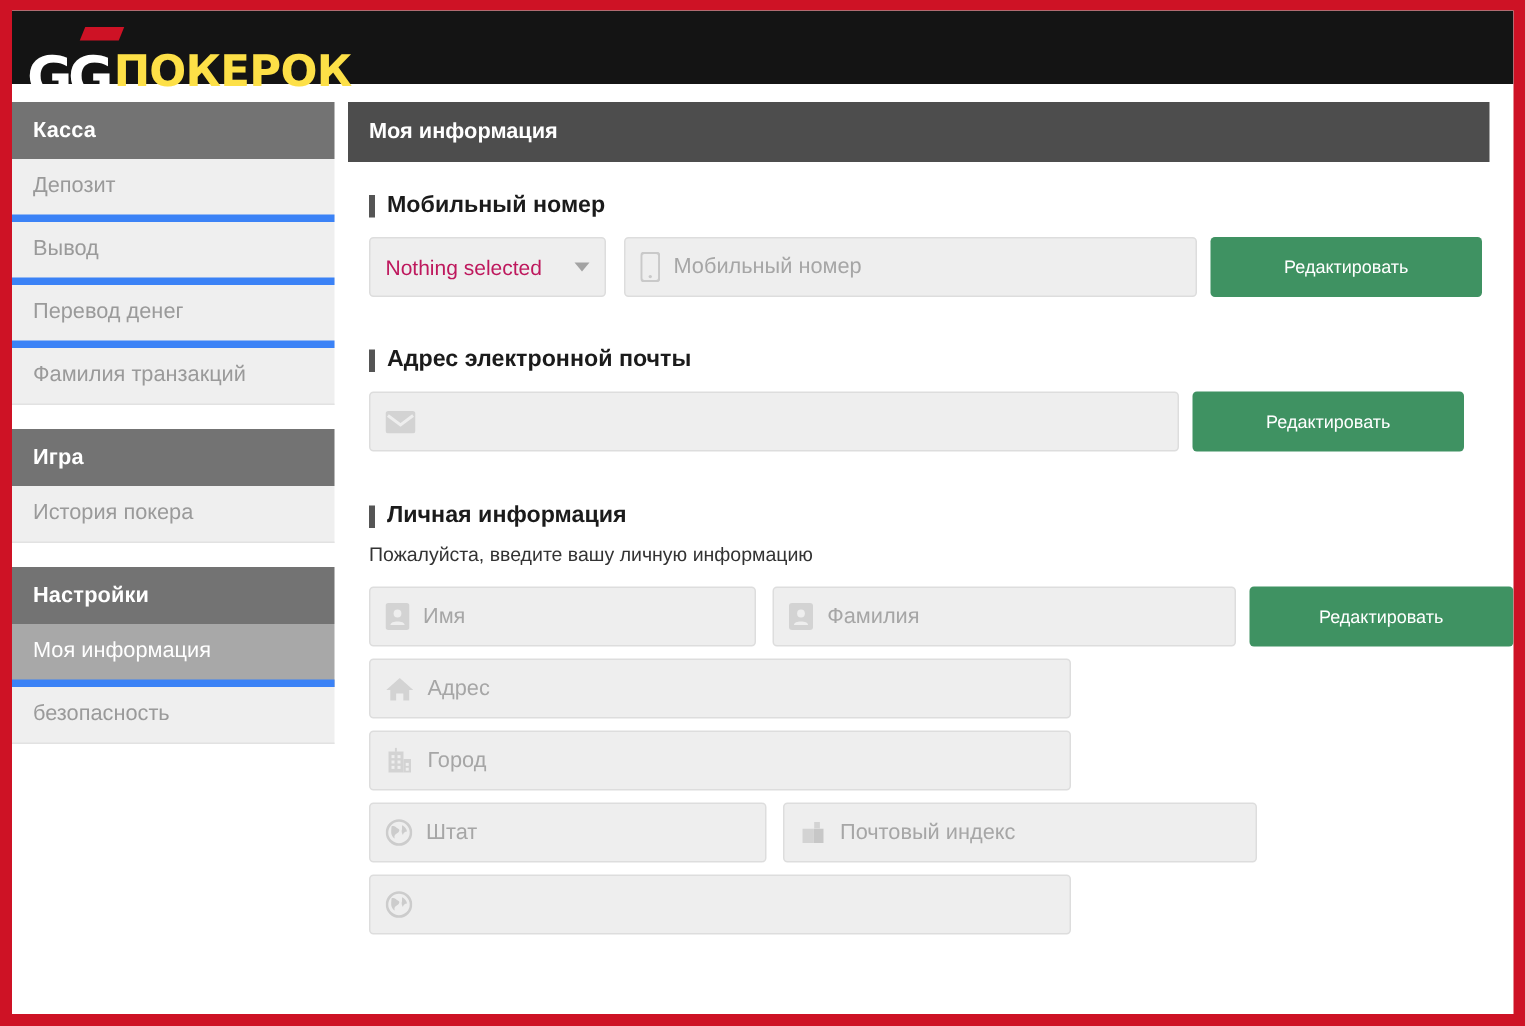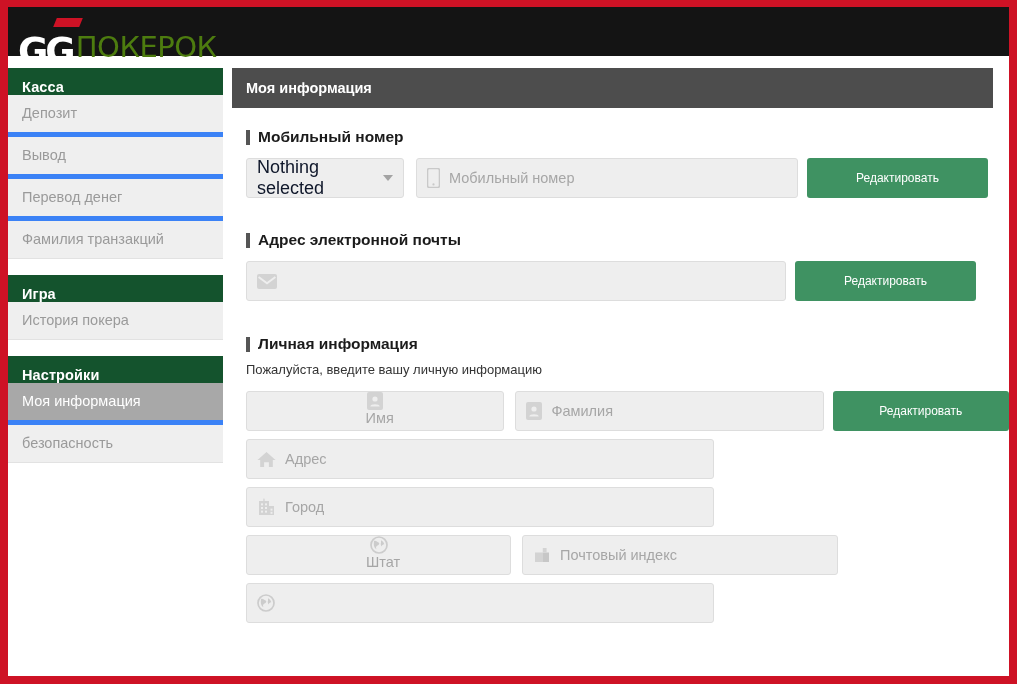--- a/index.html
+++ b/index.html
@@ -48,42 +48,42 @@
   .logo-slash {
     position: absolute;
     right: 1px;
     top: -1px;
     width: 26px;
     height: 9px;
     background: #ce1225;
     transform: skewX(-22deg);
   }
   .logo-word {
-    color: #4d7c0f;
+    color: #fde047;
     font-size: 29px;
-    font-weight: normal;
+    font-weight: bold;
     letter-spacing: -0.5px;
     line-height: 29px;
     margin-left: 3px;
     font-family: "DejaVu Sans", sans-serif;
   }
 
   
   .sidebar {
     position: absolute;
     left: 0; top: 61px;
     width: 215px;
   }
   .nav-group { margin-bottom: 16px; }
   .nav-head {
-    background: #14532d;
+    background: #737373;
     color: #ffffff;
     font-size: 14.5px;
     font-weight: bold;
-    padding: 11px 0 0 14px;
+    padding: 11px 0 11px 14px;
     letter-spacing: 0.1px;
   }
   .nav-item {
     background: #efefef;
     color: #9a9a9a;
     font-size: 14.5px;
     padding: 10px 0 11px 14px;
     border-bottom: 5px solid #3b82f6;
     cursor: pointer;
   }
@@ -151,32 +151,32 @@
     font-size: 14.5px;
     margin-left: 9px;
   }
   .field .ico { flex: 0 0 auto; display: flex; align-items: center; }
 
   .select {
     width: 158px;
     justify-content: space-between;
     cursor: pointer;
   }
-  .select .lbl { color: #0f172a; font-size: 18px; }
+  .select .lbl { color: #be185d; font-size: 14px; }
   .caret {
     width: 0; height: 0;
     border-left: 5px solid transparent;
     border-right: 5px solid transparent;
     border-top: 6px solid #a3a3a3;
     margin-left: 6px;
   }
 
   .f-phone   { width: 382px; margin-left: 12px; }
   .f-email   { width: 540px; }
-  .f-half    { width: 265px; flex-direction: column; }
+  .f-half    { width: 265px; }
   .f-half2   { width: 316px; margin-left: 11px; }
   .f-full    { width: 468px; }
 
   .btn {
     background: #3f9262;
     color: #ffffff;
     font-size: 12px;
     border: none;
     border-radius: 3px;
     height: 40px;

